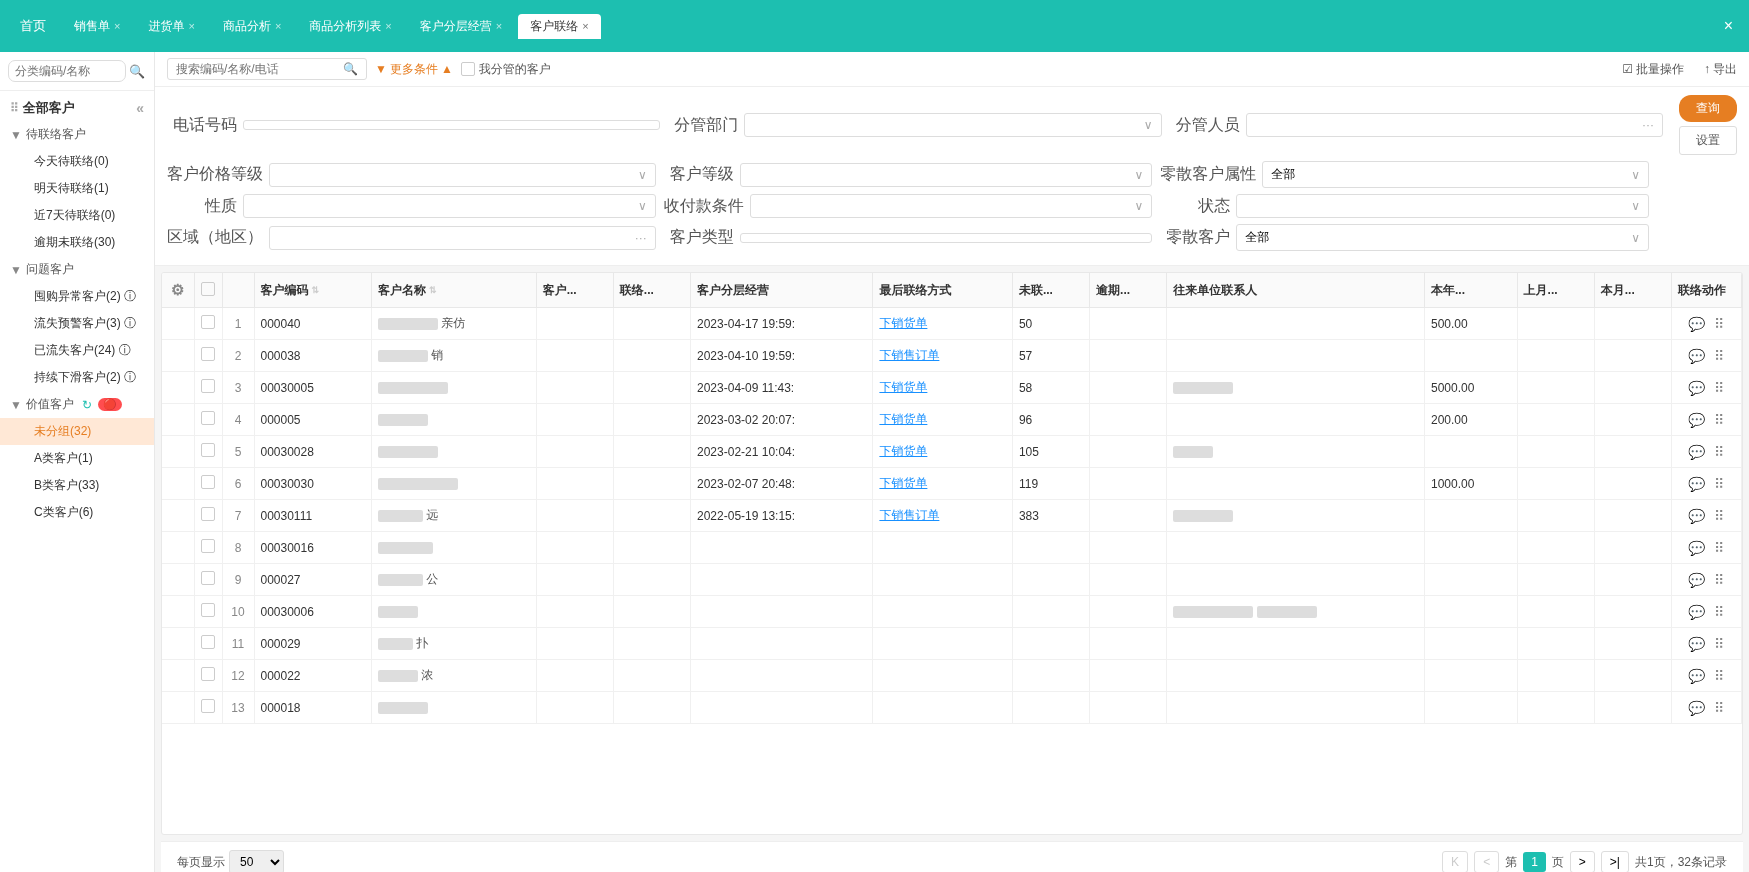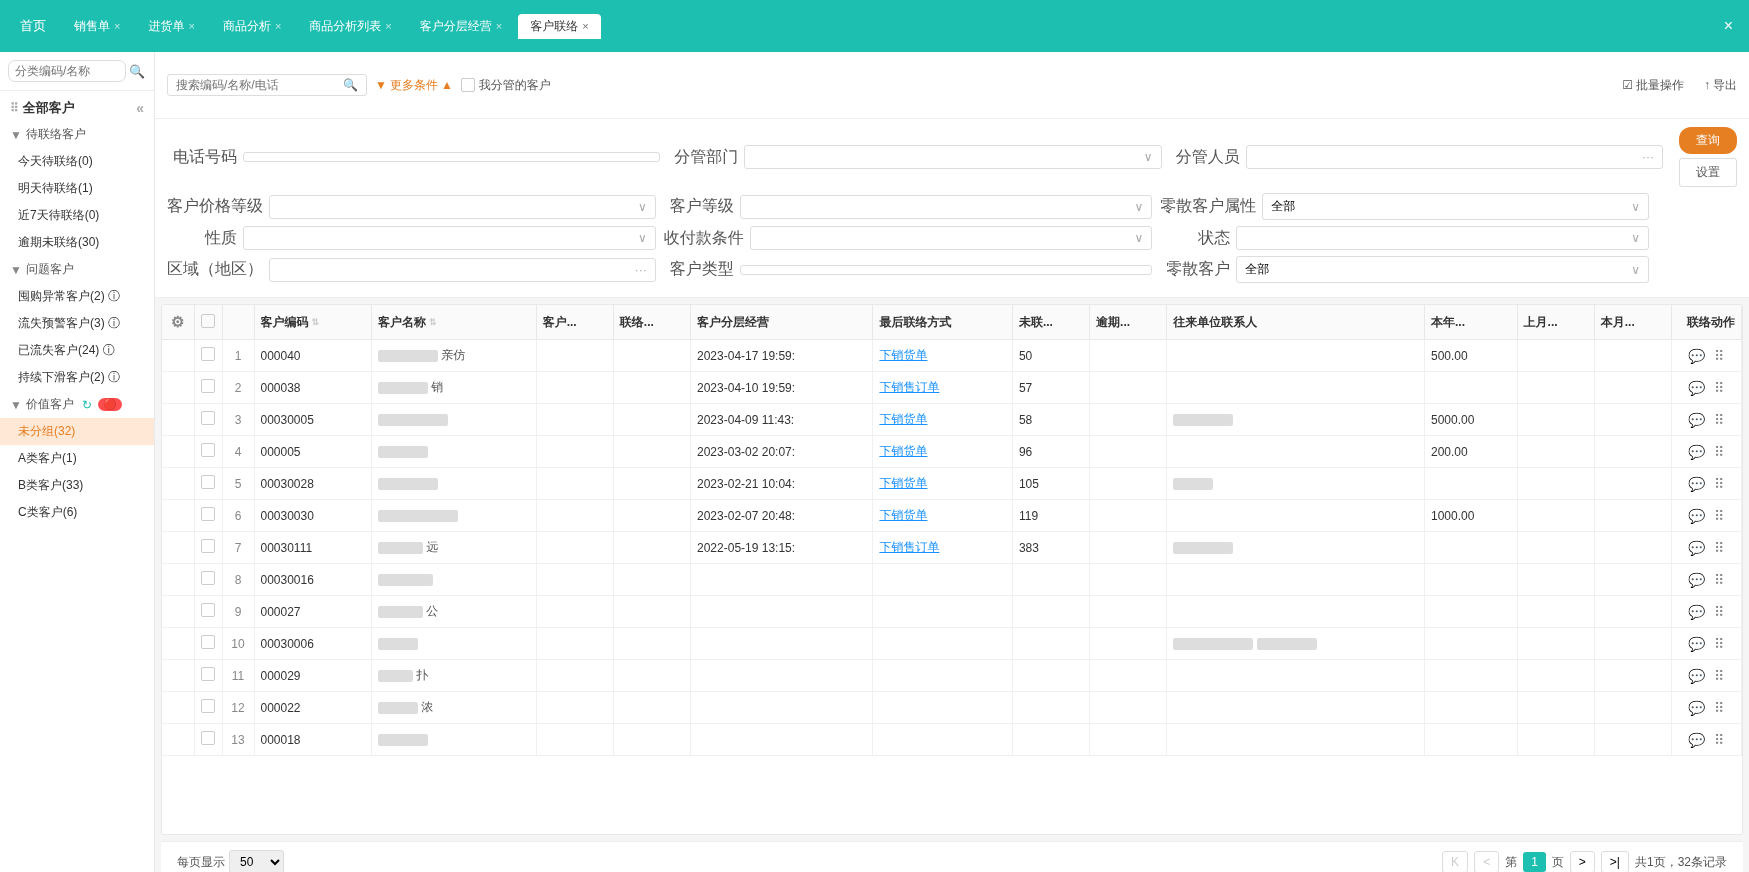--- a/index.html
+++ b/index.html
@@ -97,21 +97,21 @@
       padding: 5px 10px;
       font-size: 12px;
       color: #555;
       display: flex;
       align-items: center;
       gap: 4px;
       cursor: pointer;
     }
     .sidebar-group-label .arrow { color: #888; }
     .sidebar-item {
-      padding: 5px 10px 5px 18px;
+      padding: 5px 10px 5px 34px;
       font-size: 12px;
       color: #333;
       cursor: pointer;
     }
     .sidebar-item.active {
       background: #ffe8d6;
       color: #e67e22;
     }
 
     
@@ -120,21 +120,21 @@
       display: flex;
       flex-direction: column;
       overflow: hidden;
       background: #f5f5f5;
     }
 
     
     .filter-bar {
       display: flex;
       align-items: center;
-      padding: 22px 12px;
+      padding: 6px 12px;
       background: #fff;
       border-bottom: 1px solid #eee;
       gap: 8px;
     }
     .filter-bar .search-box {
       display: flex;
       align-items: center;
       border: 1px solid #ddd;
       border-radius: 3px;
       padding: 3px 8px;
@@ -277,21 +277,21 @@
       width: 28px;
       text-align: center;
     }
     .data-table .col-num {
       width: 32px;
       text-align: center;
       color: #888;
     }
     .data-table .col-action {
       width: 70px;
-      text-align: right;
+      text-align: left;
     }
     .action-icons {
       display: flex;
       gap: 8px;
       justify-content: center;
       align-items: center;
     }
     .action-icon {
       color: #888;
       cursor: pointer;

